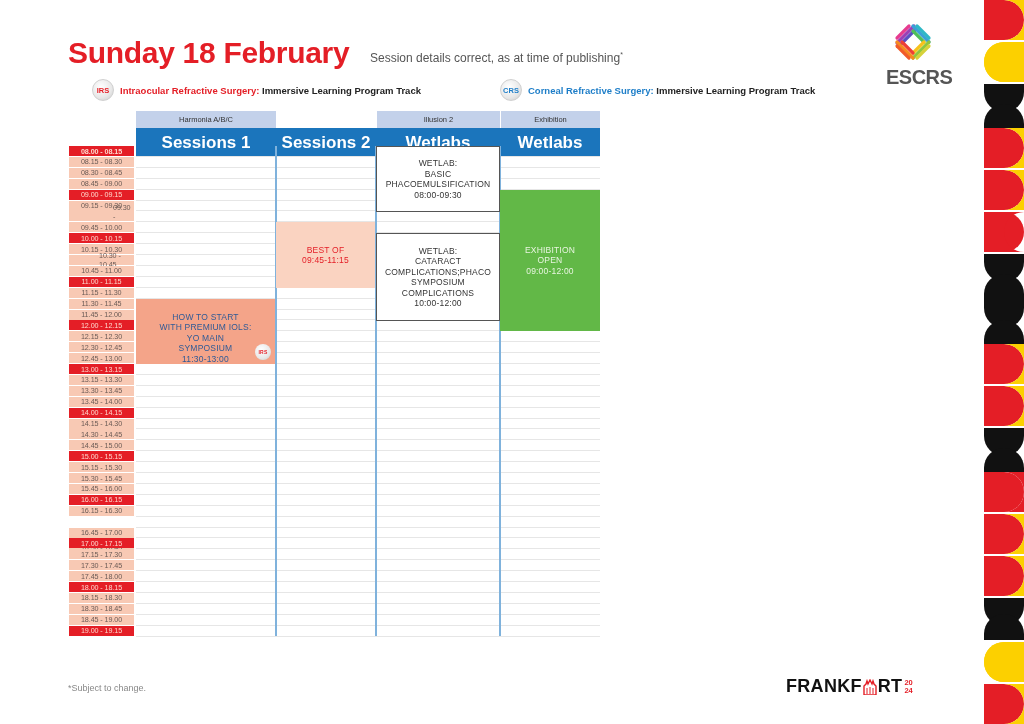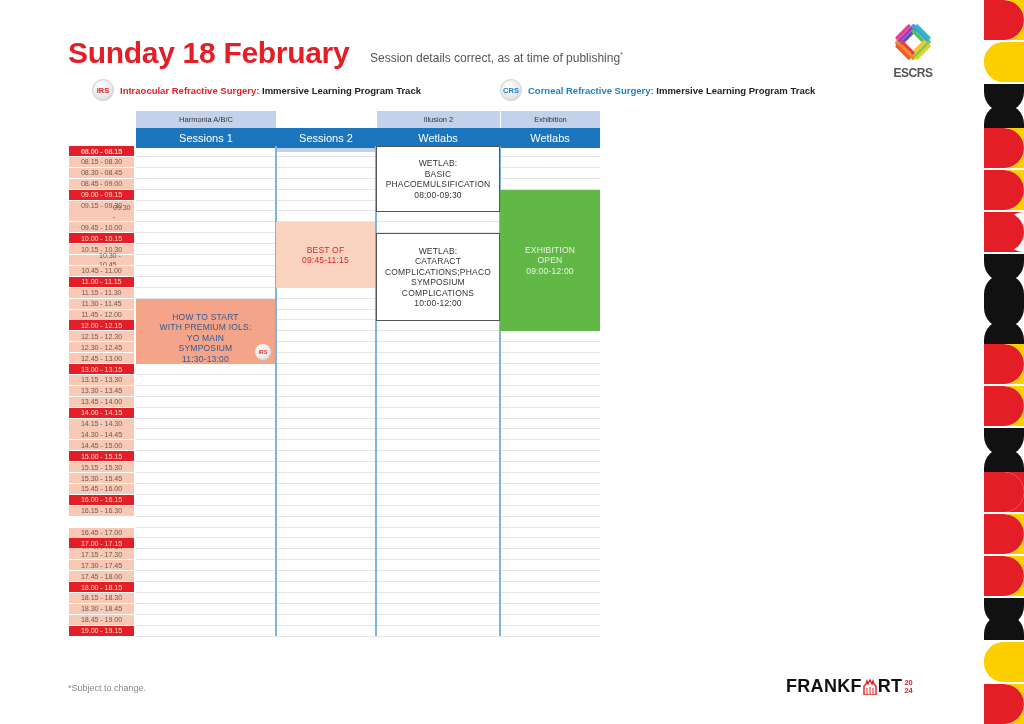--- a/index.html
+++ b/index.html
@@ -13,27 +13,27 @@
   .legend { position: absolute; top: 79px; display: flex; align-items: center; font-size: 9.5px; font-weight: bold; }
   .legend .badge { width: 22px; height: 22px; border-radius: 50%; background: radial-gradient(circle at 40% 35%, #ffffff 0%, #e8e8e8 60%, #c8c8c8 100%); border: 1px solid #d0d0d0; display: flex; align-items: center; justify-content: center; font-size: 7.5px; font-weight: bold; margin-right: 6px; }
   .legend .dark { color: #222; font-weight: bold; }
   .legend-irs { left: 92px; }
   .legend-irs .badge, .legend-irs .colored { color: #e41e26; }
   .legend-crs { left: 500px; }
   .legend-crs .badge, .legend-crs .colored { color: #1e7ec8; }
 
   .logo { position: absolute; left: 886px; top: 20px; width: 54px; }
   .logo-mark { width: 44px; height: 44px; margin-left: 5px; position: relative; }
-  .logo-text { font-size: 12px; font-weight: bold; color: #555; letter-spacing: -0.5px; margin-top: 2px; text-align: center; }
+  .logo-text { font-size: 20px; font-weight: bold; color: #555; letter-spacing: -0.5px; margin-top: 2px; text-align: center; }
 
   .deco { position: absolute; left: 984px; top: 0; width: 40px; height: 724px; overflow: hidden; }
 
   .grid { position: absolute; left: 0; top: 0; }
   .col-head-room { position: absolute; top: 111px; height: 17px; background: #c3d1ea; font-size: 7.5px; color: #333; display: flex; align-items: center; justify-content: center; }
-  .col-head-track { position: absolute; top: 128px; height: 20px; background: #1b75bc; font-size: 11px; font-weight: normal; color: #ffffff; display: flex; align-items: center; justify-content: center; }
+  .col-head-track { position: absolute; top: 128px; height: 29px; background: #1b75bc; font-size: 17px; font-weight: bold; color: #ffffff; display: flex; align-items: center; justify-content: center; }
 
   .time-cell { position: absolute; left: 69px; width: 65px; height: 10px; font-size: 7.2px; display: flex; align-items: center; justify-content: center; letter-spacing: -0.1px; }
   .time-cell.hour { background: #e41e26; color: #ffd7cc; }
   .time-cell.quarter { background: #f8c9b4; color: #6a5a55; }
 
   .row-line { position: absolute; left: 136px; width: 464px; height: 1px; background: #e6e6e6; }
   .vline { position: absolute; top: 146px; width: 2px; height: 490px; background: #7fb2dc; }
 
   .block { position: absolute; display: flex; align-items: center; justify-content: center; text-align: center; font-size: 8.5px; line-height: 10.5px; letter-spacing: 0.2px; flex-direction: column; }
   .block.white { background: #ffffff; border: 1px solid #555; color: #333; }

